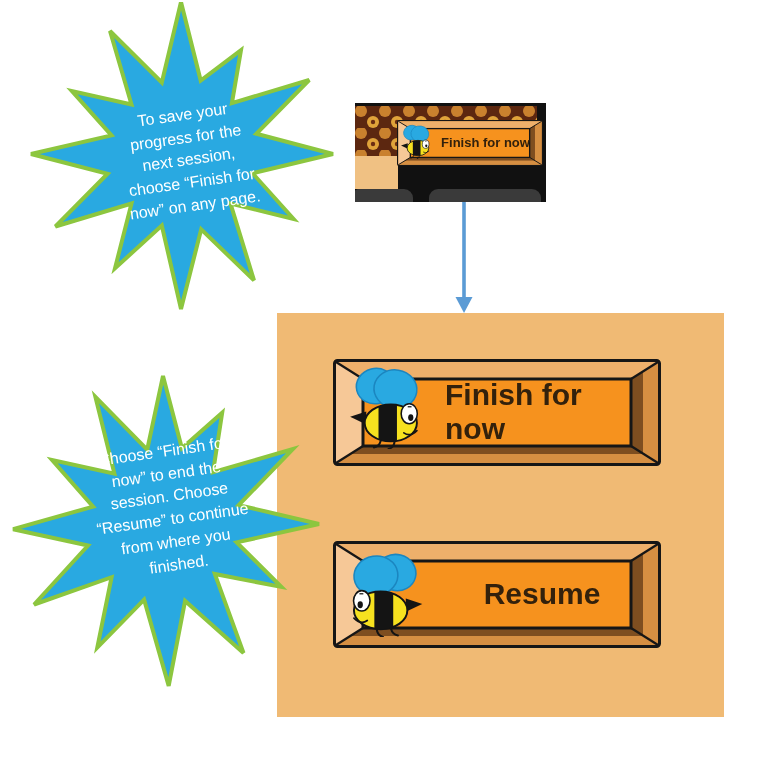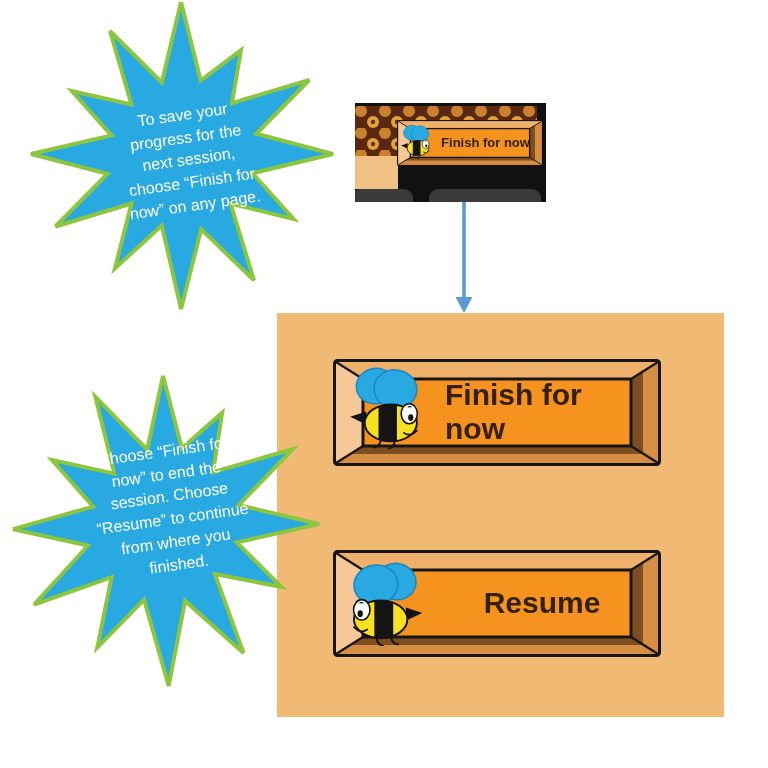--- a/index.html
+++ b/index.html
@@ -91,21 +91,21 @@
     <div class="abs wood-button big" style="left:56px;top:46px;width:328px;height:107px;">
       <svg class="frame" width="328" height="107" viewBox="0 0 328 107">
           <use href="#wood-frame"></use>
         </svg>
       <svg class="bee" style="left:17px;top:4px;" width="77" height="86" viewBox="0 0 100 112">
           <use href="#bee"></use>
         </svg>
       <div class="btn-label">Finish for now</div>
     </div>
 
-    <div class="abs wood-button big" style="left:56px;top:237px;width:336px;height:107px;">
+    <div class="abs wood-button big" style="left:56px;top:228px;width:336px;height:107px;">
       <svg class="frame" width="328" height="107" viewBox="0 0 328 107">
           <use href="#wood-frame"></use>
         </svg>
       <svg class="bee flip" style="left:10px;top:8px;" width="80" height="88" viewBox="0 0 100 112">
           <use href="#bee"></use>
         </svg>
       <div class="btn-label">Resume</div>
     </div>
   </div>
 

